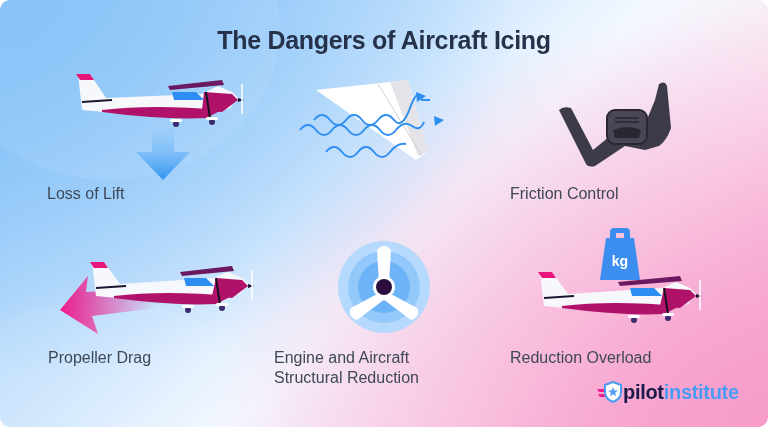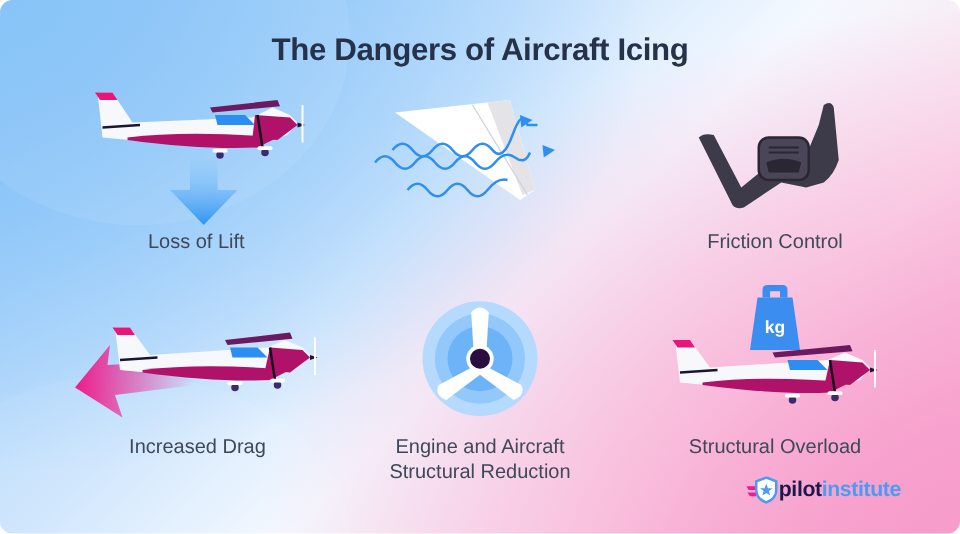--- a/index.html
+++ b/index.html
@@ -5,24 +5,24 @@
   html,body{margin:0;padding:0;}
   body{width:768px;height:427px;overflow:hidden;background:#ffffff;font-family:"Liberation Sans","DejaVu Sans",sans-serif;}
   .card{position:relative;width:768px;height:427px;border-radius:10px;overflow:hidden;
     background:
       radial-gradient(ellipse 520px 380px at 0% 0%, #7fbff8 0%, rgba(127,191,248,0) 100%),
       radial-gradient(ellipse 560px 420px at 100% 100%, #f79ccb 0%, rgba(247,156,203,0) 100%),
       linear-gradient(135deg,#8cc6f9 0%,#cfe6fd 38%,#f4f9ff 55%,#fbe2ef 75%,#f7a9d0 100%);}
   .blob1{position:absolute;left:-60px;top:-120px;width:340px;height:300px;border-radius:50%;background:rgba(255,255,255,0.08);}
   .blob2{position:absolute;left:-80px;top:300px;width:360px;height:260px;border-radius:50%;background:rgba(255,255,255,0.07);}
   .title{position:absolute;left:0;top:26px;width:768px;text-align:center;font-size:25px;font-weight:bold;color:#26324a;letter-spacing:-0.3px;}
-  .label{position:absolute;text-align:center;font-size:16px;color:#3e4857;line-height:20px;width:220px;}
+  .label{position:absolute;font-size:16px;color:#3e4857;line-height:20px;width:220px;}
   .icon{position:absolute;}
   .logo{position:absolute;left:597px;top:380px;display:flex;align-items:center;height:24px;}
-  .logo-text{font-size:17px;font-weight:bold;letter-spacing:-0.3px;}
+  .logo-text{font-size:20px;font-weight:bold;letter-spacing:-0.3px;}
   .logo-pilot{color:#1c1a4a;}
   .logo-inst{color:#4a9cf2;font-weight:bold;}
 </style>
 </head>
 <body>
 
 <div class="card">
   <div class="blob1"></div>
   <div class="blob2"></div>
 
@@ -93,21 +93,21 @@
       <path d="M192 26 L198 28 L192 30 Z" fill="#1a1630"></path>
       <line x1="196" y1="12" x2="196" y2="42" stroke="#ffffff" stroke-width="1.5"></line>
       <line x1="160" y1="20" x2="164" y2="46" stroke="#15131f" stroke-width="2"></line>
       <line x1="40" y1="30" x2="70" y2="28" stroke="#1a1630" stroke-width="2"></line>
       <circle cx="132" cy="52" r="3" fill="#3b2a6e"></circle>
         <rect x="126" y="47" width="12" height="3" rx="1.5" fill="#fff"></rect>
       <circle cx="166" cy="50" r="3" fill="#3b2a6e"></circle>
         <rect x="160" y="45" width="12" height="3" rx="1.5" fill="#fff"></rect>
     </g>
   </svg>
-  <div class="label" style="left:48px;top:348px">Increased Drag</div>
+  <div class="label" style="left:48px;top:348px">Propeller Drag</div>
 
   <svg class="icon" style="left:337px;top:240px" width="94" height="94" viewBox="0 0 94 94">
     <circle cx="47" cy="47" r="46" fill="#b6dafd"></circle>
     <circle cx="47" cy="47" r="36" fill="#93c8fb"></circle>
     <circle cx="47" cy="47" r="26" fill="#6db3f8"></circle>
     <path d="M42 44 L40 10 Q47 2 54 10 L52 44 Z" fill="#ffffff"></path>
     <path d="M44 52 L14 68 Q10 76 20 80 L52 56 Z" fill="#ffffff"></path>
     <path d="M50 52 L80 68 Q84 76 74 80 L42 56 Z" fill="#ffffff"></path>
     <circle cx="47" cy="47" r="11" fill="#ffffff"></circle>
     <circle cx="47" cy="47" r="8" fill="#2a0f3e"></circle>
@@ -133,21 +133,21 @@
       <path d="M162 26 L168 28 L162 30 Z" fill="#1a1630"></path>
       <line x1="166" y1="12" x2="166" y2="42" stroke="#ffffff" stroke-width="1.5"></line>
       <line x1="130" y1="20" x2="134" y2="46" stroke="#15131f" stroke-width="2"></line>
       <line x1="10" y1="30" x2="40" y2="28" stroke="#1a1630" stroke-width="2"></line>
       <circle cx="100" cy="52" r="3" fill="#3b2a6e"></circle>
         <rect x="94" y="47" width="12" height="3" rx="1.5" fill="#fff"></rect>
       <circle cx="134" cy="50" r="3" fill="#3b2a6e"></circle>
         <rect x="128" y="45" width="12" height="3" rx="1.5" fill="#fff"></rect>
     </g>
   </svg>
-  <div class="label" style="left:510px;top:348px">Structural Overload</div>
+  <div class="label" style="left:510px;top:348px">Reduction Overload</div>
 
   <div class="logo">
     <svg width="26" height="22" viewBox="0 0 26 22">
       <path d="M0 8 L8 8 L8 11 L2 11 Z M1 13 L8 13 L8 16 L3 16 Z" fill="#ee1c8c"></path>
       <path d="M16 1 L24 4 L24 11 Q24 18 16 21 Q8 18 8 11 L8 4 Z" fill="#ffffff" stroke="#4a9cf2" stroke-width="2"></path>
       <path d="M16 6 L17.3 9.5 L21 9.6 L18.1 11.8 L19.1 15.3 L16 13.3 L12.9 15.3 L13.9 11.8 L11 9.6 L14.7 9.5 Z" fill="#4a9cf2"></path>
     </svg>
     <span class="logo-text logo-pilot">pilot</span>
       <span class="logo-text logo-inst">institute</span>
   </div>

